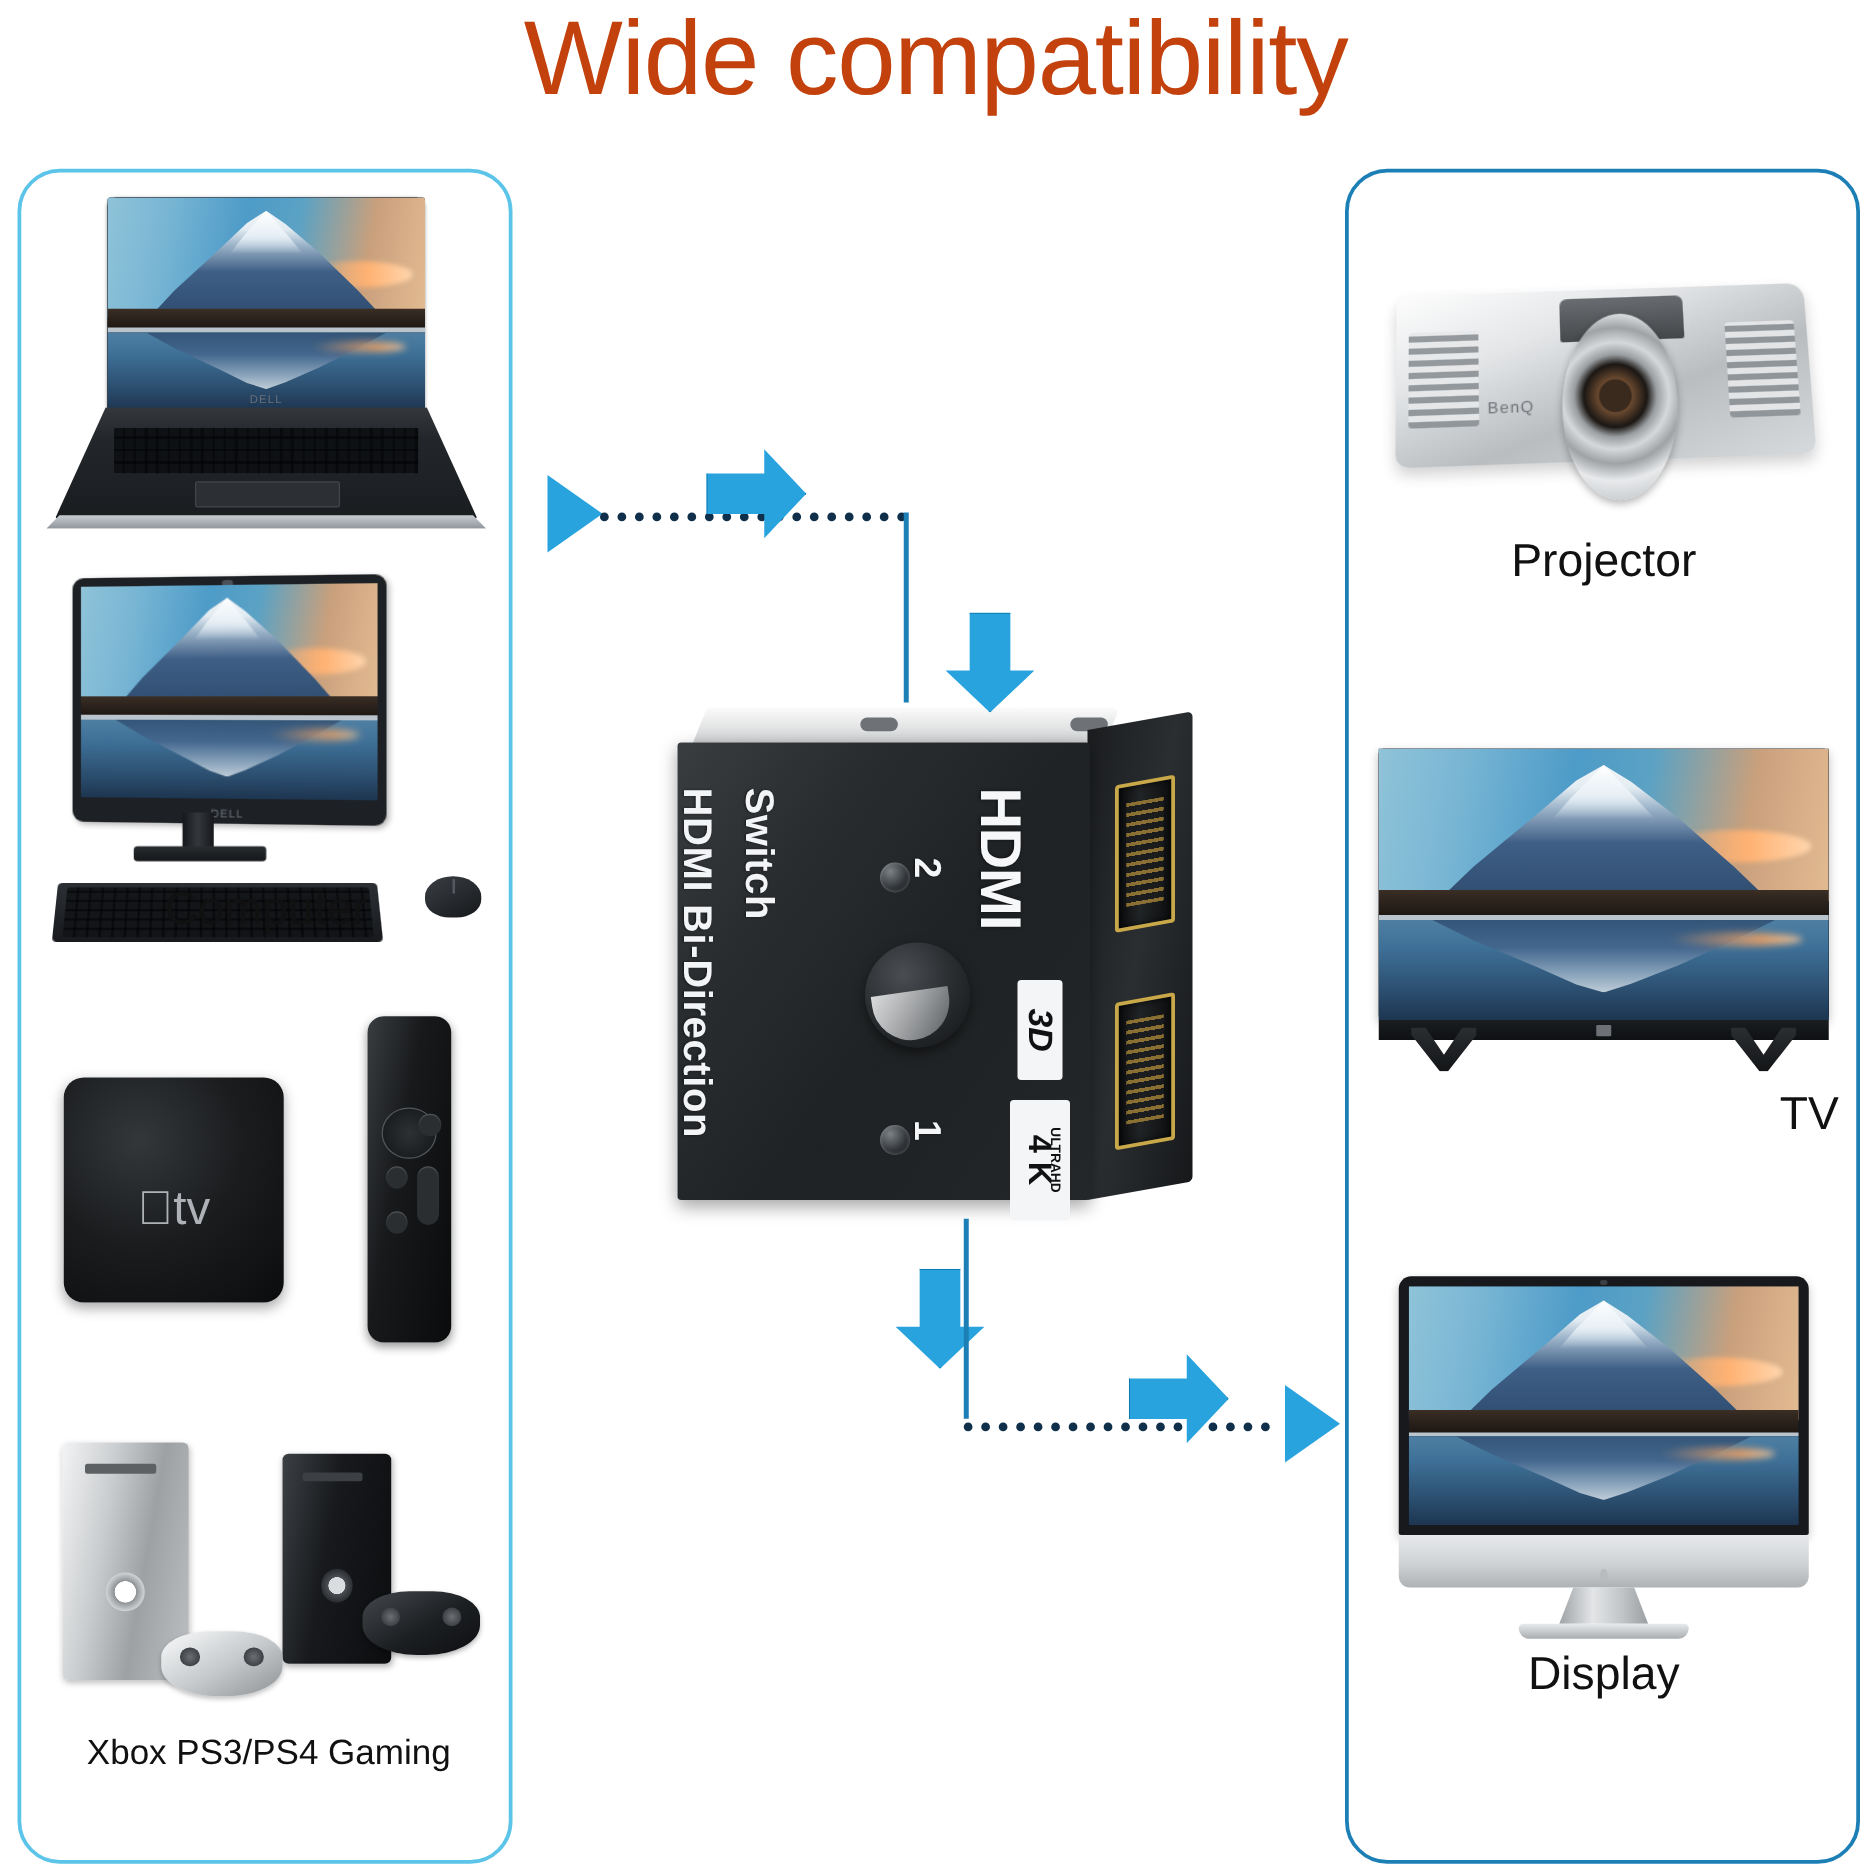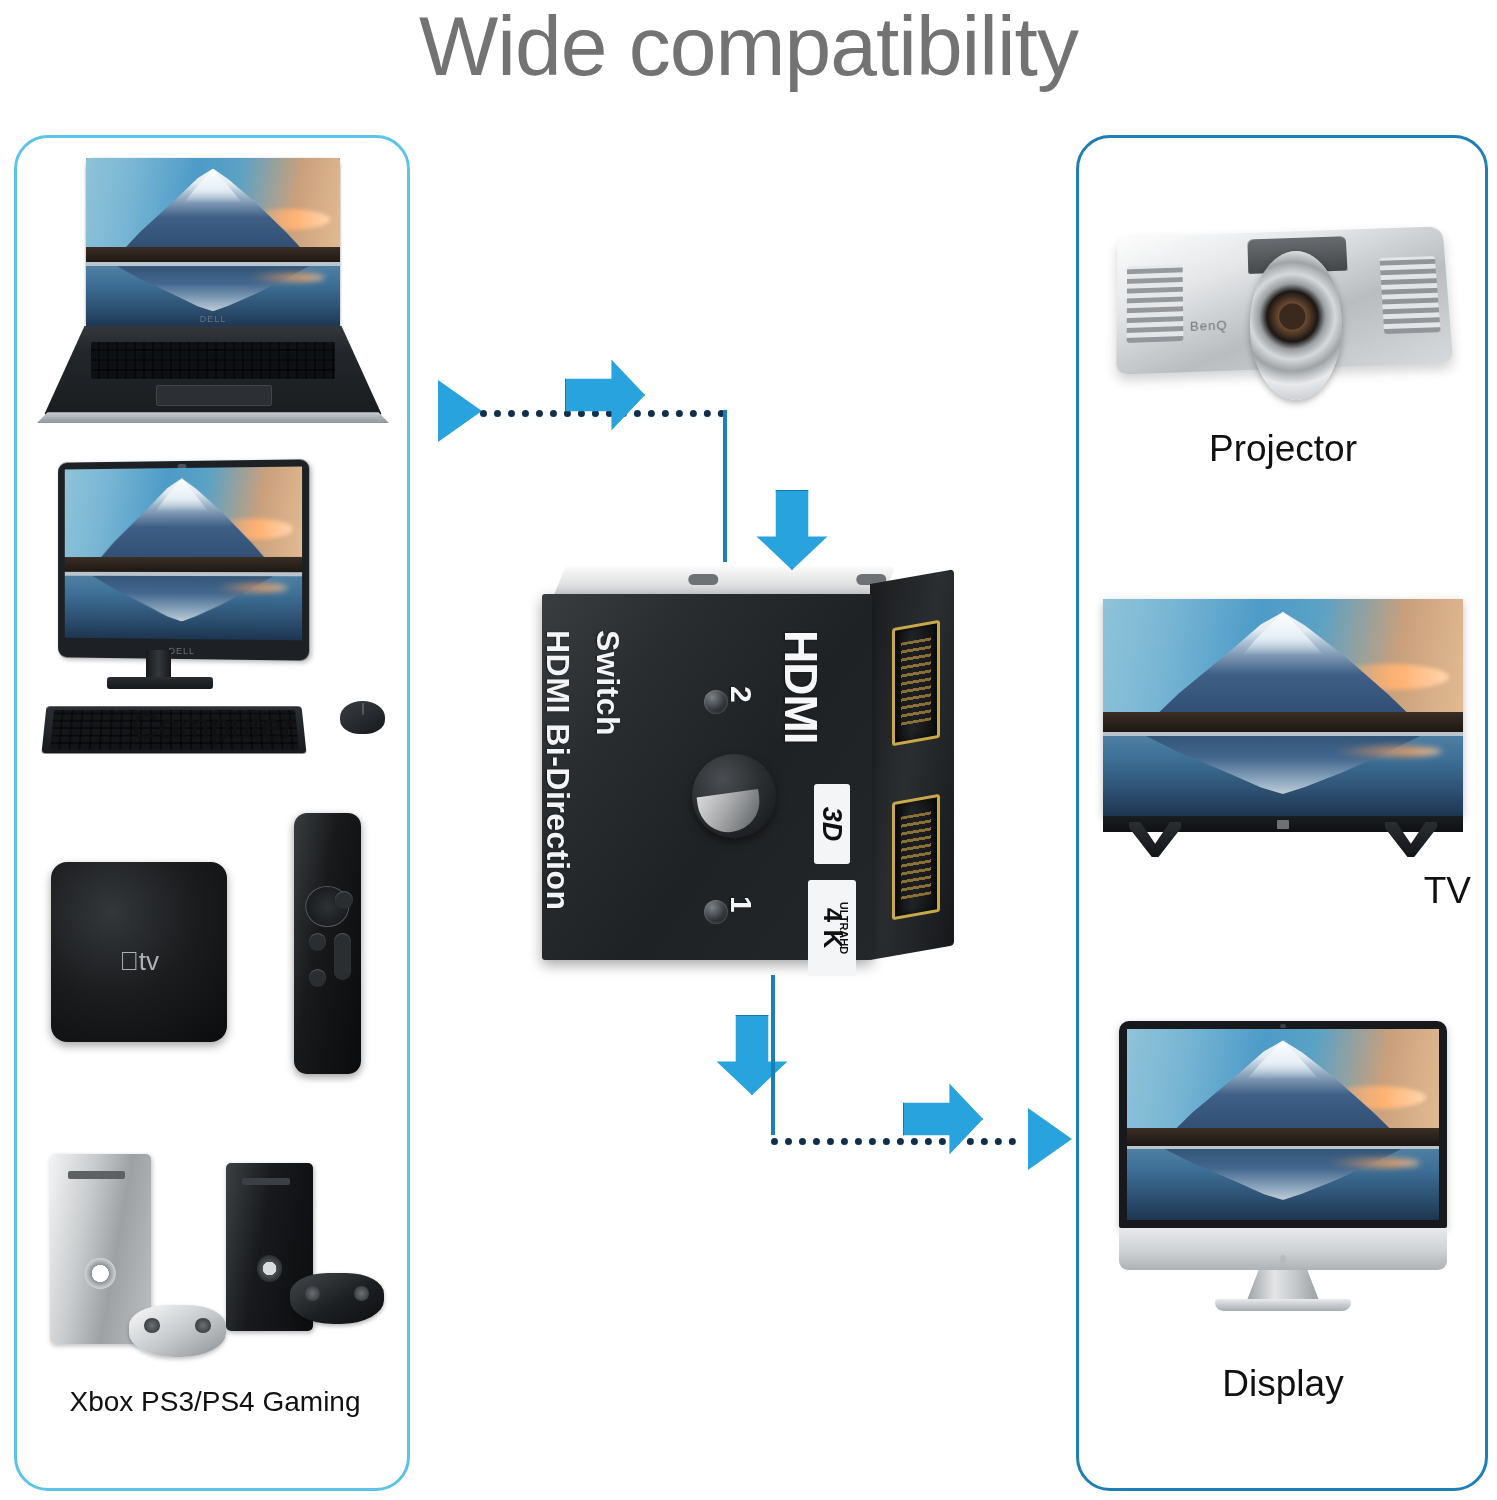--- a/index.html
+++ b/index.html
@@ -12,21 +12,21 @@
   }
   .stage{position:absolute;inset:0;}
 
   
   .title{
     position:absolute;left:0;top:2px;width:1497px;
     text-align:center;
     font-size:84px;
     font-weight:400;
     letter-spacing:-1px;
-    color:#737373;
+    color:#c2410c;
     line-height:1.05;
   }
 
   
   .panel{
     position:absolute;
     border-radius:34px;
     background:#fff;
     box-sizing:border-box;
   }
@@ -191,21 +191,21 @@
   
   .atv-box{
     position:absolute;left:4%;top:22%;width:50%;height:62%;
     background:radial-gradient(circle at 34% 28%,#34373a 0%,#1a1c1e 48%,#0b0c0d 100%);
     border-radius:16px;
     box-shadow:0 4px 10px rgba(0,0,0,.35);
   }
   .atv-logo{
     position:absolute;left:0;top:48%;width:100%;
     text-align:center;color:#aeb2b6;
-    font-size:26px;line-height:1;font-weight:400;
+    font-size:38px;line-height:1;font-weight:400;
   }
   .atv-remote{
     position:absolute;right:8%;top:5%;width:19%;height:90%;
     background:linear-gradient(100deg,#3a3d40 0%,#17191b 40%,#0a0b0c 100%);
     border-radius:13px;
     box-shadow:0 3px 8px rgba(0,0,0,.4);
   }
   .atv-pad{
     position:absolute;left:50%;top:28%;width:62%;height:15%;
     transform:translateX(-50%);
@@ -655,21 +655,21 @@
             <div class="water">
                 <div class="refl"></div>
                 <div class="refl-glow"></div>
               </div>
           </div>
         </div>
         <div class="dsp-chin"></div>
         <div class="dsp-neck"></div>
         <div class="dsp-foot"></div>
       </div>
-      <div class="label" style="top:300px;margin-top:45px;">Display</div>
+      <div class="label" style="top:300px;">Display</div>
     </div>
   </div>
 
   <div class="switch">
     <div class="sw-top">
       <div class="sw-top-screw" style="left:128px;"></div>
       <div class="sw-top-screw" style="left:296px;"></div>
     </div>
     <div class="sw-side"></div>
 

